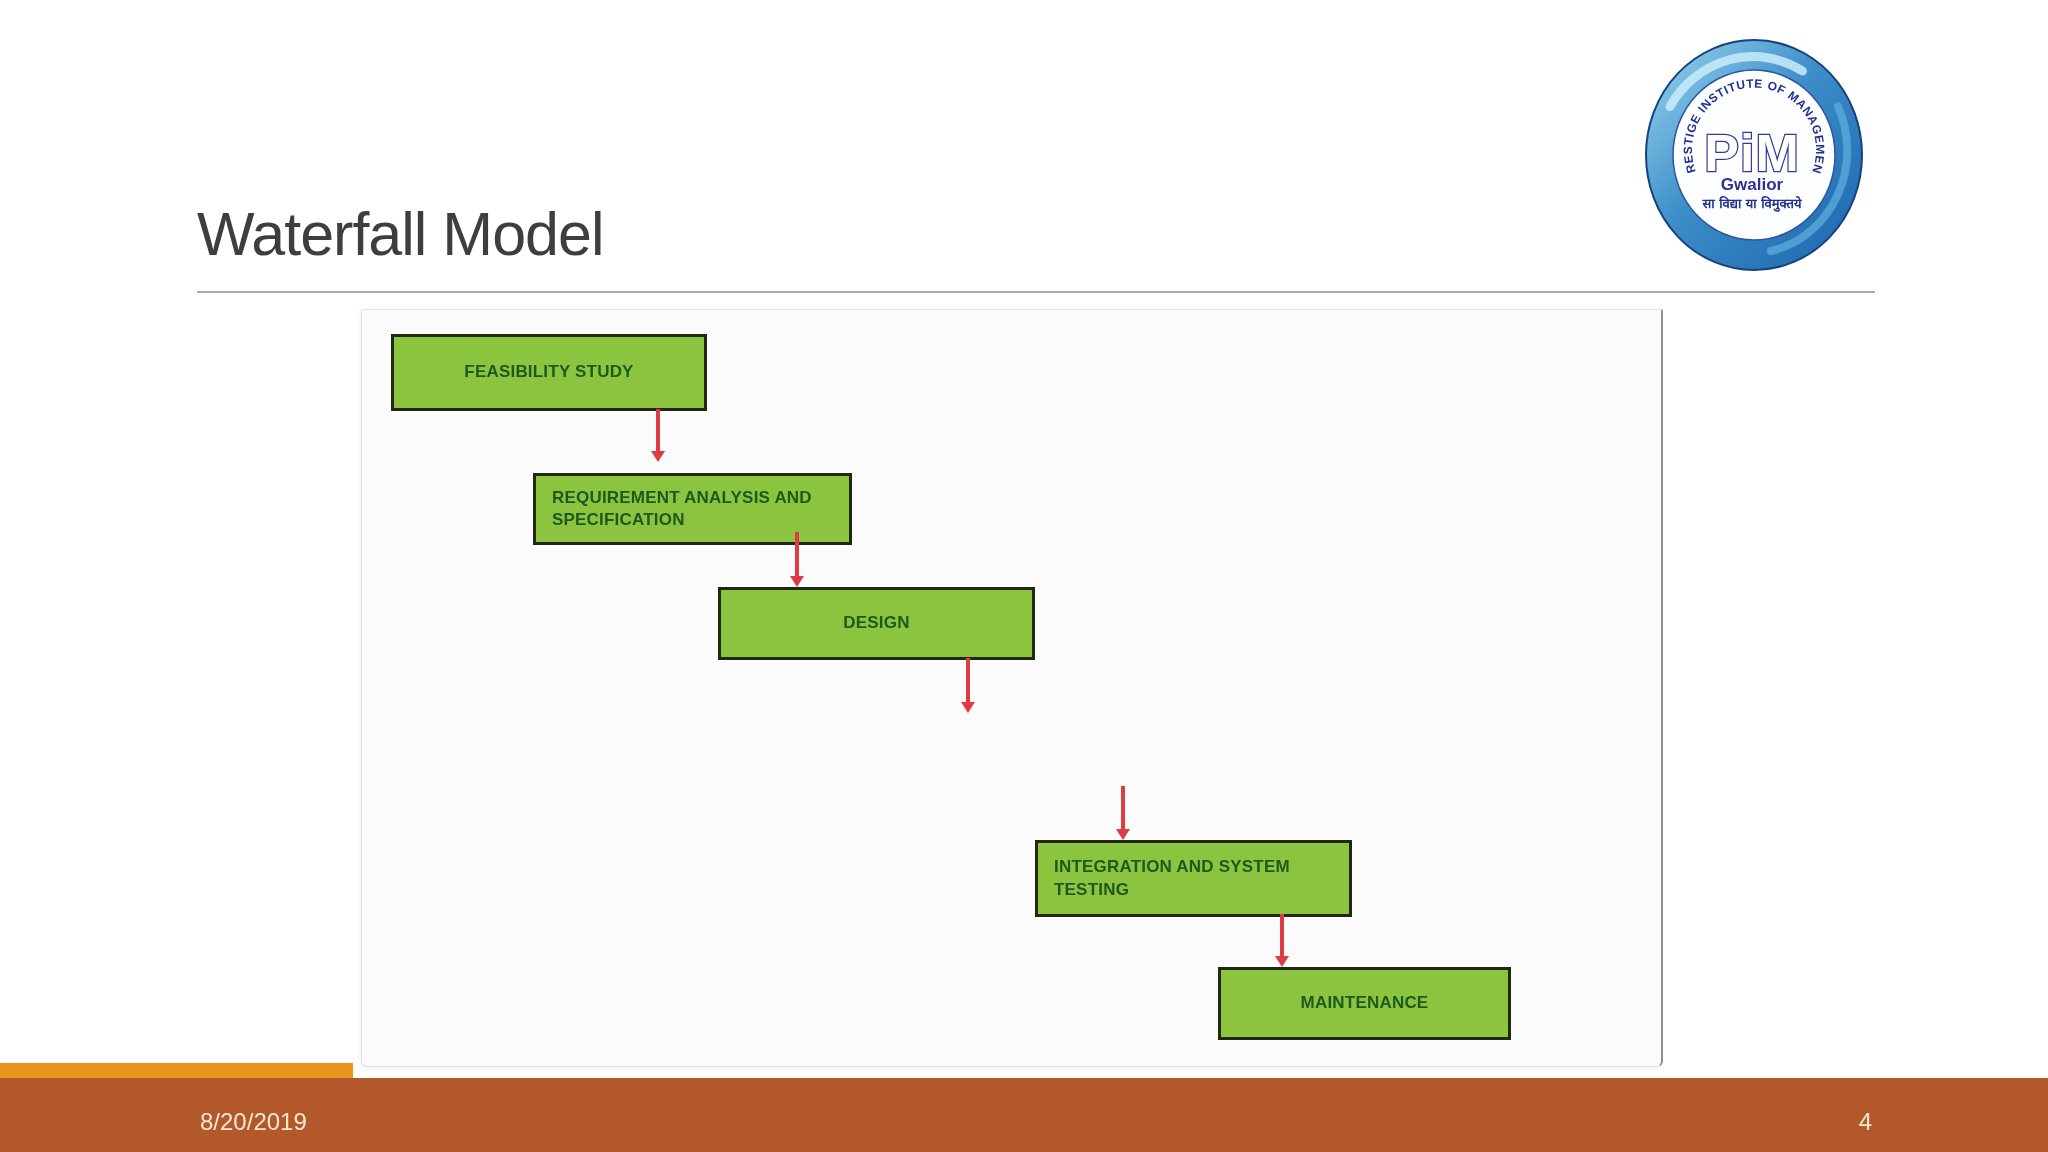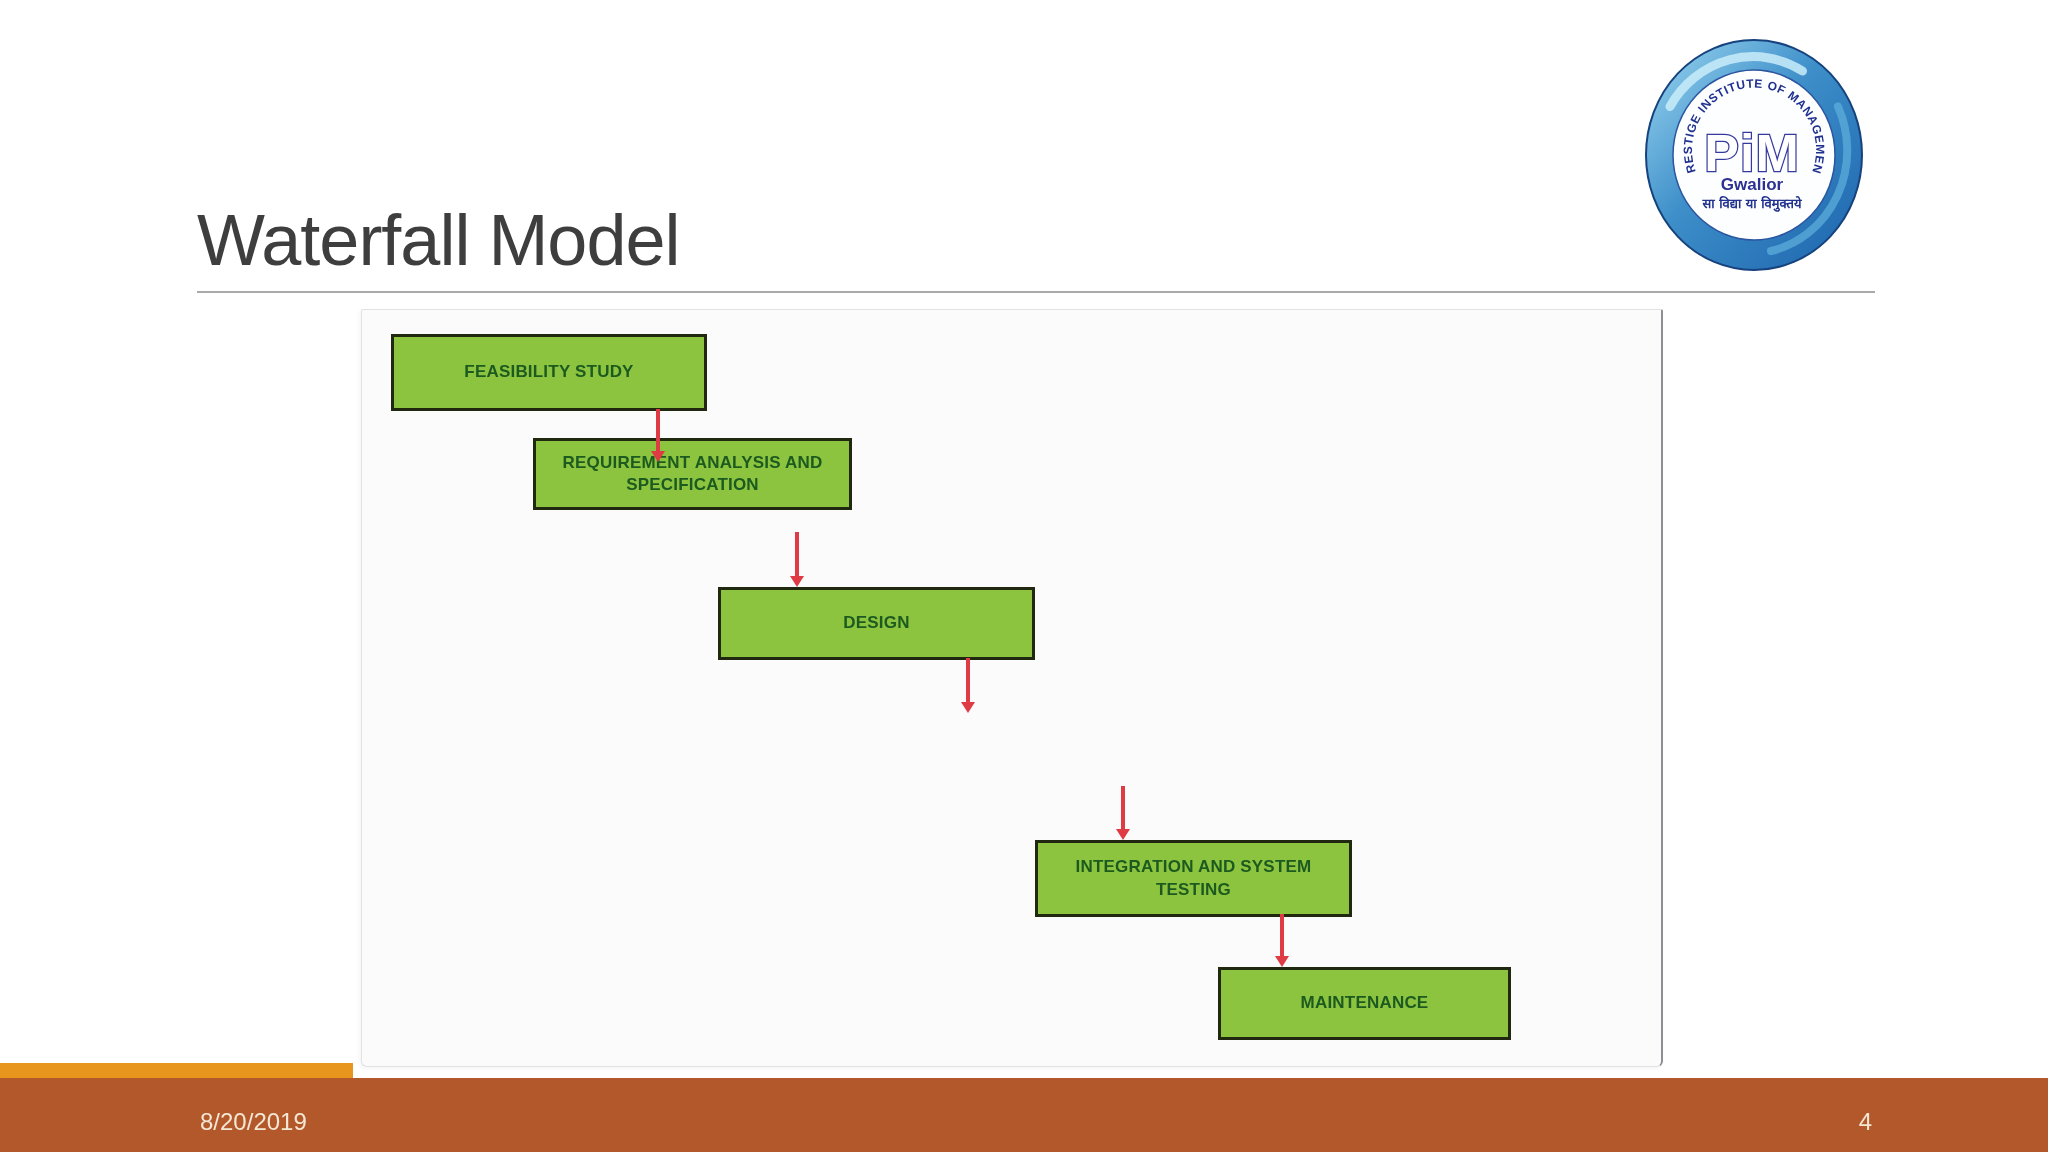--- a/index.html
+++ b/index.html
@@ -3,42 +3,42 @@
 <meta charset="utf-8">
 <style>
   html,body{margin:0;padding:0;background:#ffffff;}
   .slide{
     position:relative;width:2048px;height:1152px;background:#ffffff;
     font-family:"Liberation Sans",sans-serif;overflow:hidden;
   }
   
   .title{
     position:absolute;left:197px;top:204px;margin:0;
-    font-size:72px;font-weight:300;color:var(--title-text,#3e3e3e);
+    font-size:61px;font-weight:300;color:var(--title-text,#3e3e3e);
     letter-spacing:-1px;line-height:1;white-space:nowrap;
   }
   .title-underline{
     position:absolute;left:197px;top:291px;width:1678px;height:2px;
     background:var(--underline,#a9a9a9);
   }
   
   .diagram-panel{
     position:absolute;left:361px;top:309px;width:1299px;height:756px;
     background:#fcfbfc;border:1px solid var(--panel-border,#e4e1e4);
     border-right:2px solid var(--panel-edge,#8f8f93);
     border-radius:2px 2px 6px 6px;
     box-shadow:-2px 2px 4px rgba(0,0,0,0.04);
   }
   
   .stage-box{
     position:absolute;display:flex;align-items:center;justify-content:center;
     background:var(--box-fill,#8cc43f);
     border:3px solid var(--box-border,#20290f);
     color:var(--box-text,#1c5a20);
-    font-size:17px;font-weight:bold;text-align:center;letter-spacing:.2px;
+    font-size:17px;font-weight:bold;text-align:left;letter-spacing:.2px;
     line-height:1.3;box-sizing:border-box;padding:2px 16px;
   }
   
   .flow-arrow{
     position:absolute;width:4px;background:var(--arrow,#de3b45);
   }
   .flow-arrow::after{
     content:"";position:absolute;left:-5px;bottom:-11px;
     border:7px solid transparent;border-bottom:none;
     border-top:11px solid var(--arrow,#de3b45);
@@ -89,21 +89,21 @@
     <text x="109" y="152" text-anchor="middle" font-family="Liberation Sans, sans-serif" font-size="17" font-weight="bold" fill="#2c3192">Gwalior</text>
     <text x="109" y="170" text-anchor="middle" font-family="DejaVu Sans, sans-serif" font-size="13" font-weight="bold" fill="#21318f">सा विद्या या विमुक्तये</text>
   </svg>
 
   <h1 class="title">Waterfall Model</h1>
   <div class="title-underline"></div>
 
   <div class="diagram-panel"></div>
 
   <div class="stage-box" style="left:391px;top:334px;width:316px;height:77px;">FEASIBILITY STUDY</div>
-  <div class="stage-box" style="left:533px;top:438px;width:319px;height:72px;">REQUIREMENT ANALYSIS AND SPECIFICATION</div>
+  <div class="stage-box" style="left:533px;top:473px;width:319px;height:72px;">REQUIREMENT ANALYSIS AND SPECIFICATION</div>
   <div class="stage-box" style="left:718px;top:587px;width:317px;height:73px;">DESIGN</div>
   <div class="stage-box" style="left:1035px;top:840px;width:317px;height:77px;">INTEGRATION AND SYSTEM TESTING</div>
   <div class="stage-box" style="left:1218px;top:967px;width:293px;height:73px;">MAINTENANCE</div>
 
   <div class="flow-arrow" style="left:656px;top:409px;height:42px;"></div>
   <div class="flow-arrow" style="left:795px;top:532px;height:44px;"></div>
   <div class="flow-arrow" style="left:966px;top:658px;height:44px;"></div>
   <div class="flow-arrow" style="left:1121px;top:786px;height:43px;"></div>
   <div class="flow-arrow" style="left:1280px;top:914px;height:42px;"></div>
 

